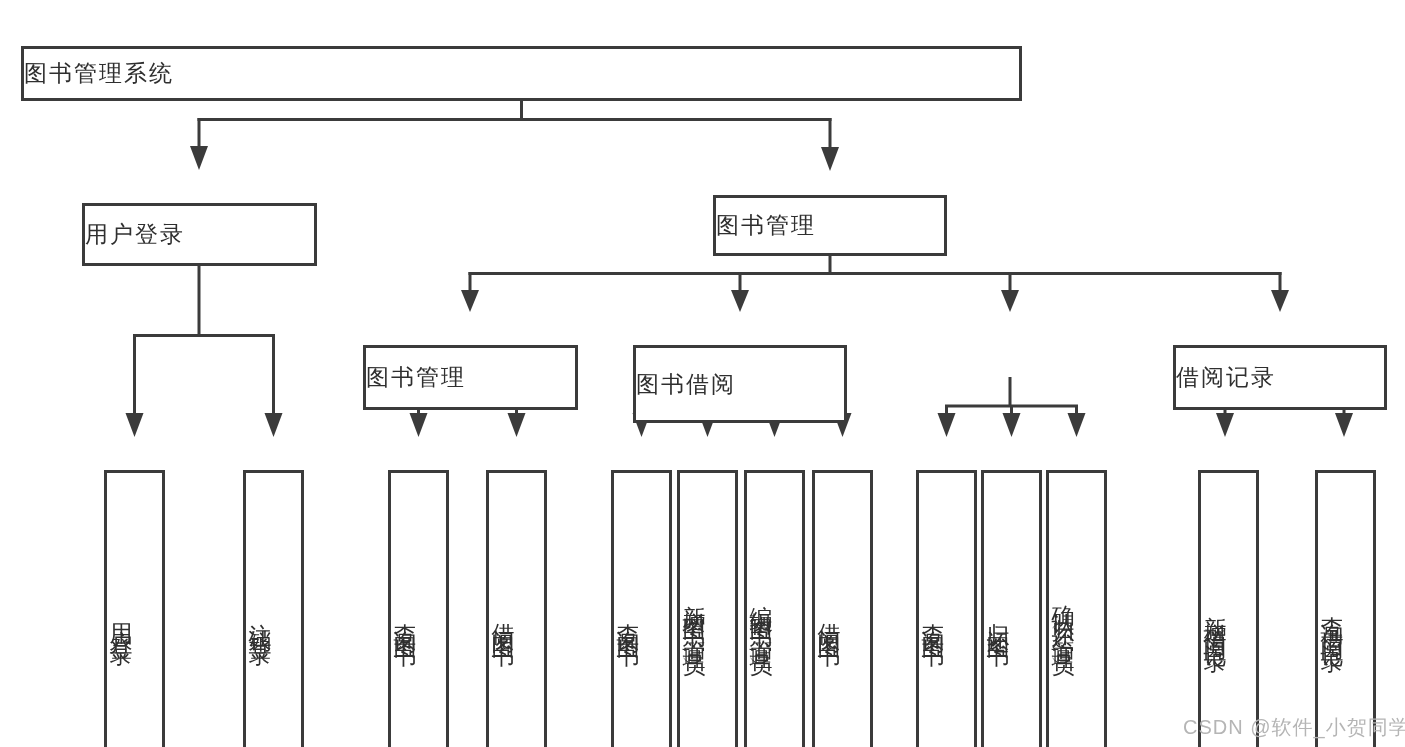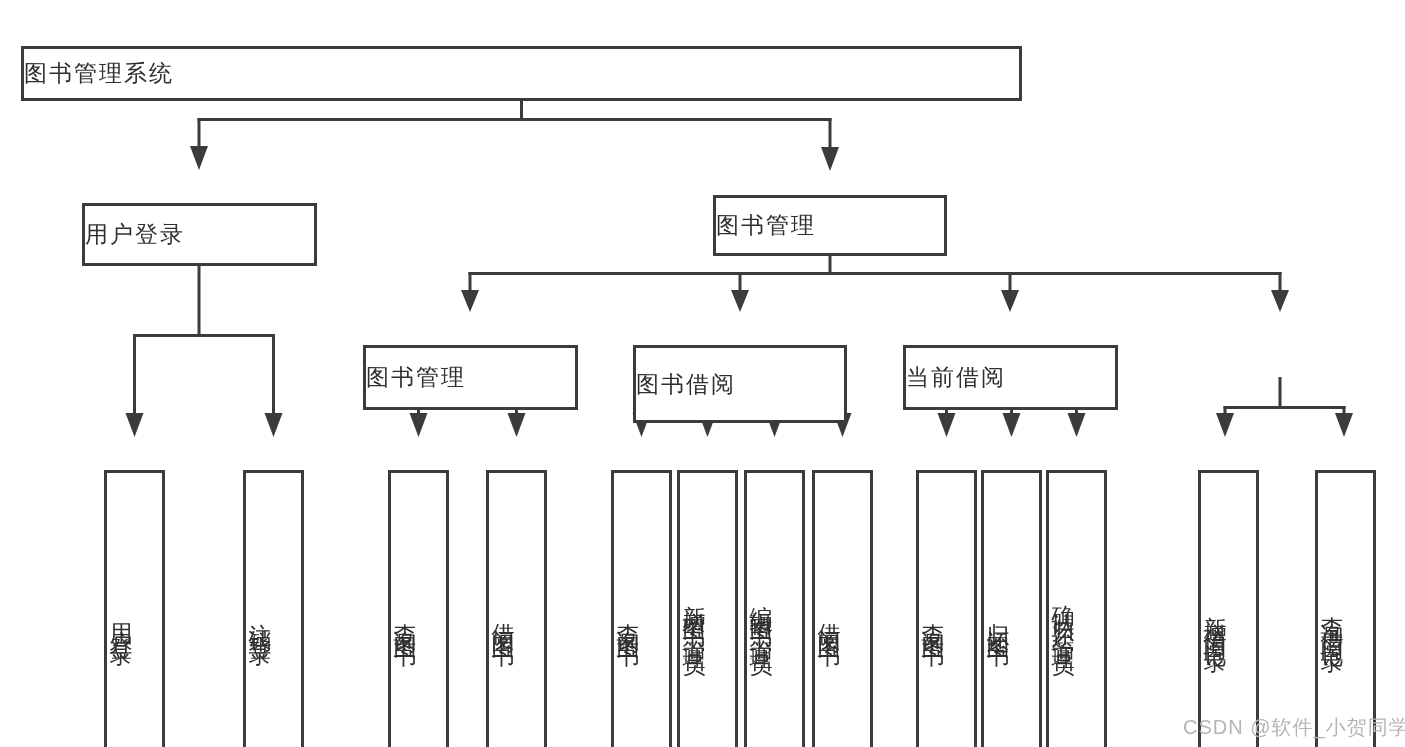--- a/index.html
+++ b/index.html
@@ -155,22 +155,22 @@
   <div class="box n-mgmt">
     <span class="hlabel">图书管理</span>
   </div>
 
   <div class="box n-l3a">
     <span class="hlabel">图书管理</span>
   </div>
   <div class="box n-l3b">
     <span class="hlabel">图书借阅</span>
   </div>
-  <div class="box n-l3c">
-    <span class="hlabel">当前借阅</span>
+  <div class="box n-l3d">
+    <span class="hlabel">借阅记录</span>
   </div>
 
   <div class="box leaf lf1">
     <span class="vlabel">用户登录</span>
   </div>
   <div class="box leaf lf2">
     <span class="vlabel">注销登录</span>
   </div>
   <div class="box leaf lf3">
     <span class="vlabel">查询图书</span>

